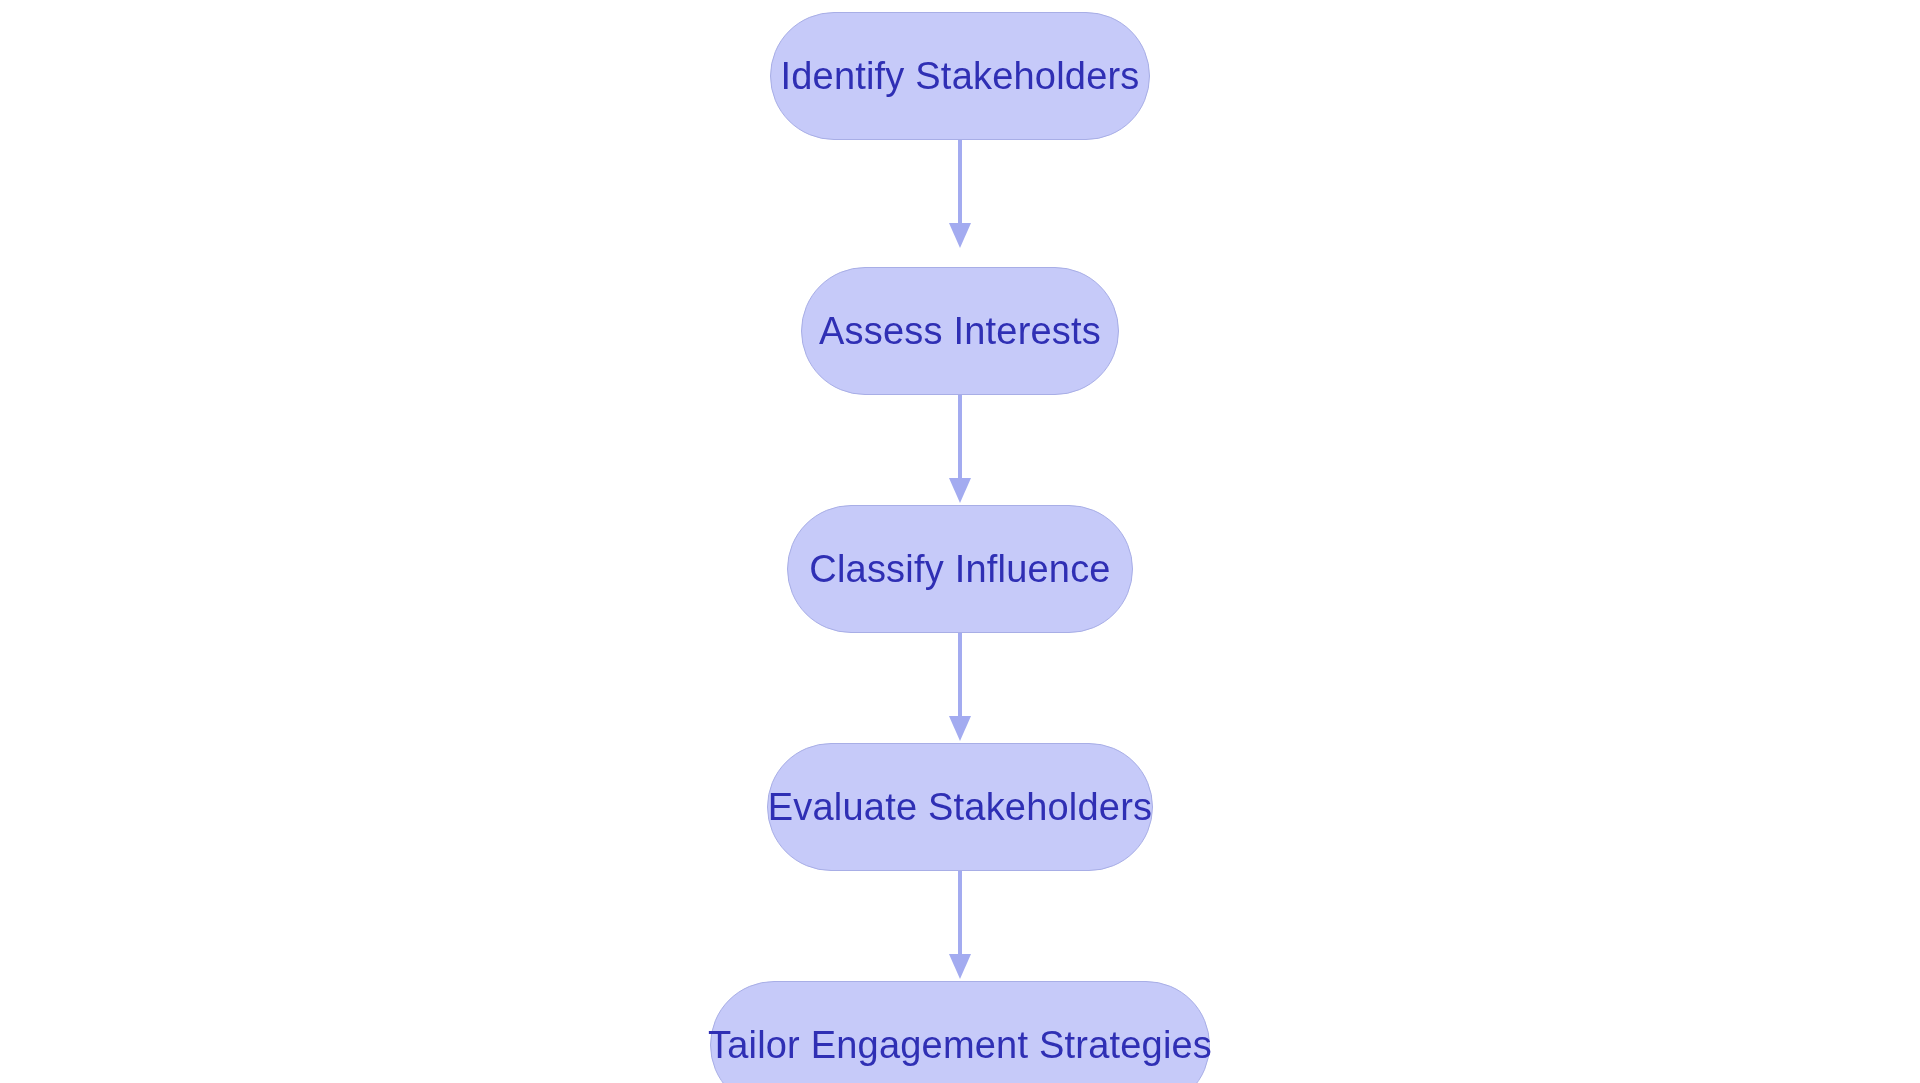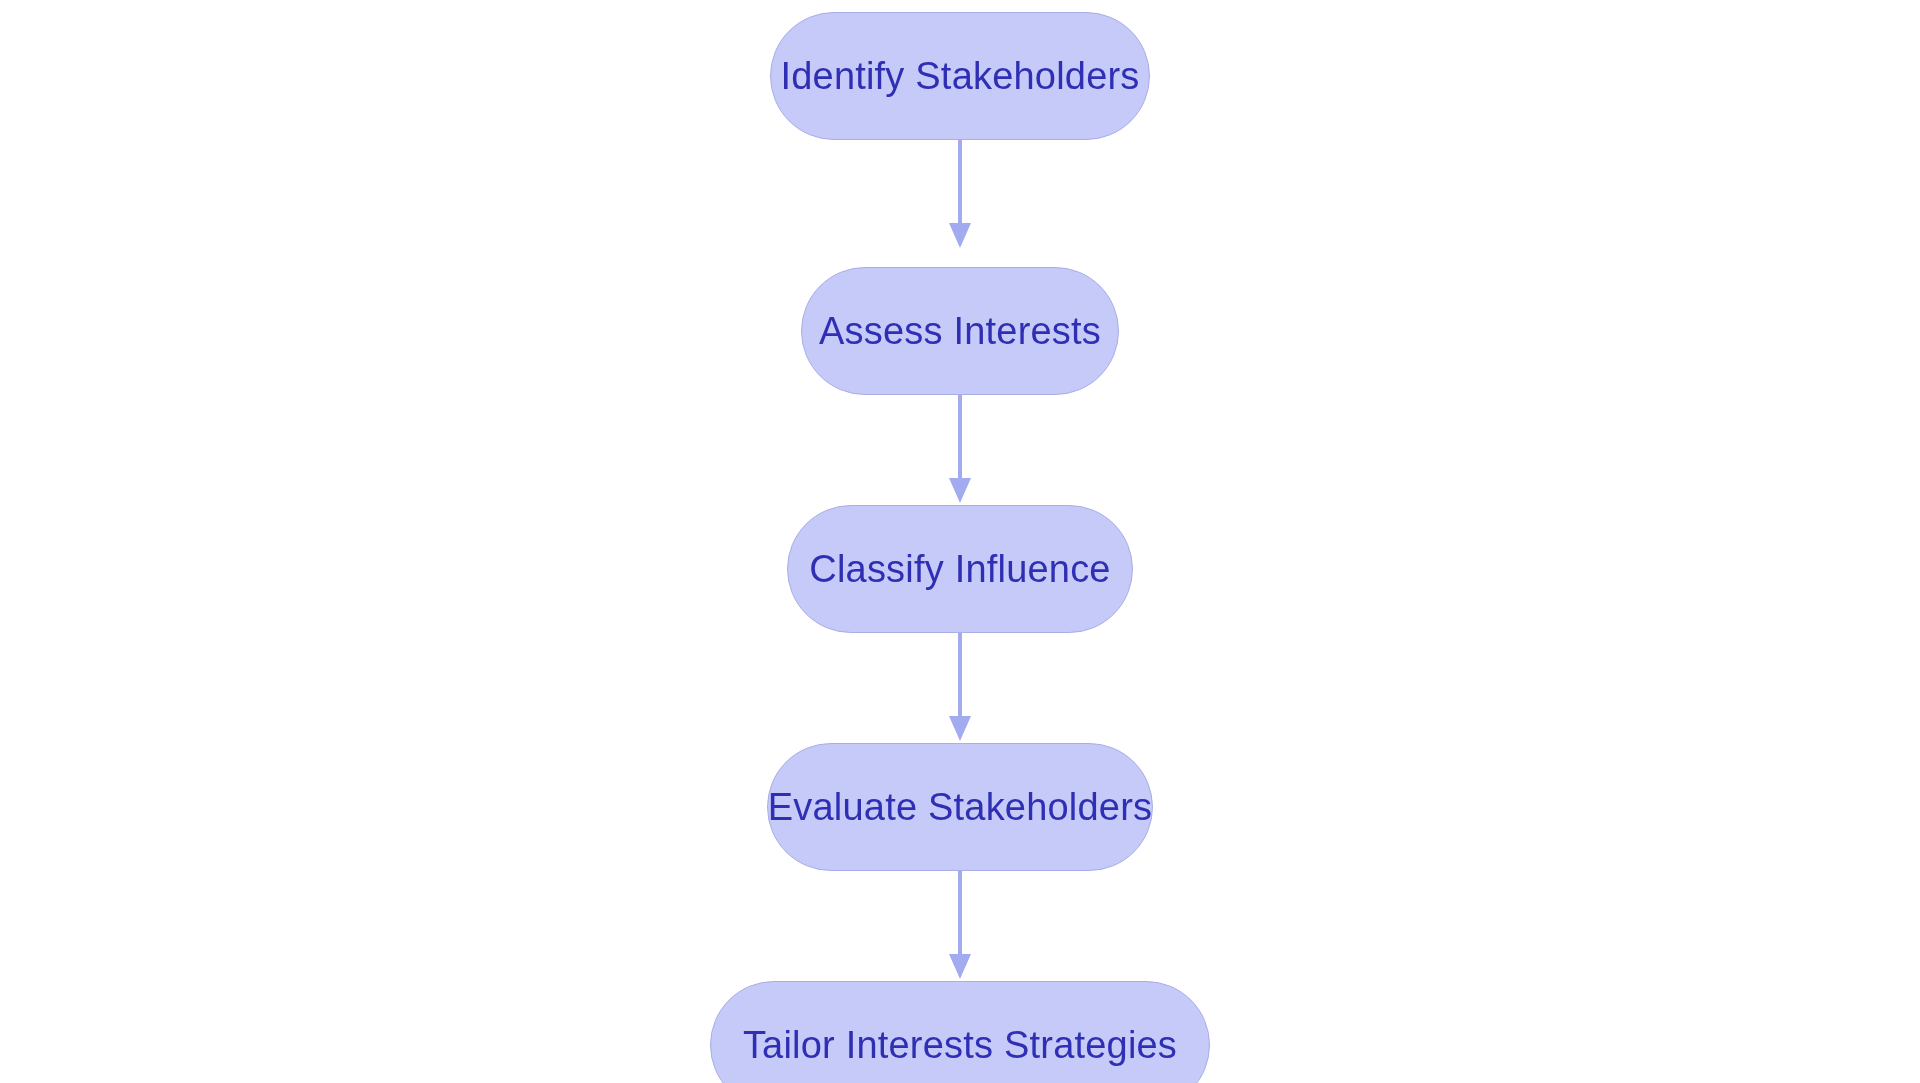--- a/index.html
+++ b/index.html
@@ -106,17 +106,17 @@
     <div class="node node-4">
       <span class="node-label">Evaluate Stakeholders</span>
     </div>
 
     <svg class="connector" viewBox="0 0 30 110" xmlns="http://www.w3.org/2000/svg">
       <line class="conn-line" x1="15" y1="0" x2="15" y2="86"></line>
       <polygon class="conn-head" points="15,108 4,83 26,83"></polygon>
     </svg>
 
     <div class="node node-5">
-      <span class="node-label">Tailor Interests Strategies</span>
+      <span class="node-label">Tailor Engagement Strategies</span>
     </div>
 
   </div>
 </div>
 
 </body></html>

